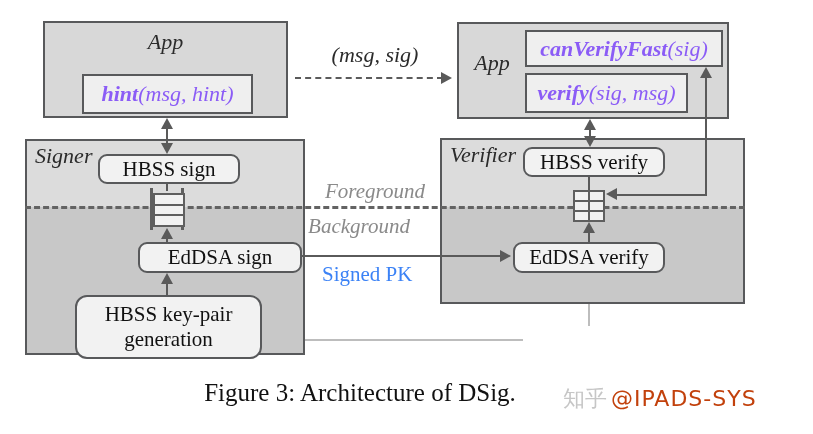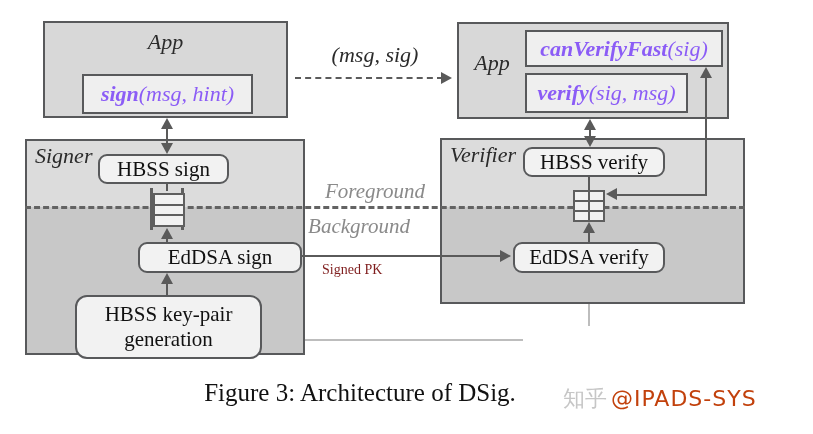--- a/index.html
+++ b/index.html
@@ -17,21 +17,21 @@
   
   .api-box { background:#efefef; border:2px solid #58595b; display:flex; align-items:center; justify-content:center; font-size:22px; color:#8b5cf6; }
   .round-box { background:#f2f2f2; border:2px solid #58595b; border-radius:9px; display:flex; align-items:center; justify-content:center; font-size:21px; color:#111; text-align:center; }
   .pki-box { background:#dcdcdc; border:3px solid #b2b2b2; display:flex; align-items:center; justify-content:center; font-size:22px; color:#111; }
 
   .fn-name { font-weight:bold; font-style:italic; }
   .fn-args { font-style:italic; }
 
   .region-label { font-style:italic; font-size:22px; color:#2b2b2b; }
   .side-label   { font-style:italic; font-size:21px; color:#8a8a8a; }
-  .flow-label   { font-size:14px; color:#7f1d1d; }
+  .flow-label   { font-size:21px; color:#3b82f6; }
   .msgsig-label { font-style:italic; font-size:22px; color:#2b2b2b; text-align:center; }
 
   
   .hline { height:0; border-top:2px solid #5a5a5a; }
   .vline { width:0; border-left:2px solid #5a5a5a; }
   .hline-dashed { height:0; border-top:2px dashed #5a5a5a; }
   .sep-dashed { height:0; border-top:3px dashed #636363; }
   .hline-light { height:0; border-top:2px solid #bdbdbd; }
   .vline-light { width:0; border-left:2px solid #bdbdbd; }
 
@@ -53,21 +53,21 @@
   .wm-handle { font-size:22px; color:#c2410c; font-family:"DejaVu Sans", sans-serif; letter-spacing:1px; }
 </style>
 </head>
 <body>
 
 <div id="canvas">
 
   <div class="abs outer-box" style="left:43px; top:21px; width:245px; height:97px;"></div>
   <div class="abs region-label" style="left:43px; top:29px; width:245px; text-align:center;">App</div>
   <div class="abs api-box" style="left:82px; top:74px; width:171px; height:40px;">
-    <span><span class="fn-name">sign</span><span class="fn-args">(msg, hint)</span></span>
+    <span><span class="fn-name">hint</span><span class="fn-args">(msg, hint)</span></span>
   </div>
 
   <div class="abs outer-box" style="left:457px; top:22px; width:272px; height:97px;"></div>
   <div class="abs region-label" style="left:463px; top:50px; width:58px; text-align:center;">App</div>
   <div class="abs api-box" style="left:525px; top:30px; width:198px; height:37px;">
     <span><span class="fn-name">canVerifyFast</span><span class="fn-args">(sig)</span></span>
   </div>
   <div class="abs api-box" style="left:525px; top:73px; width:163px; height:40px;">
     <span><span class="fn-name">verify</span><span class="fn-args">(sig, msg)</span></span>
   </div>
@@ -116,21 +116,21 @@
 
   <div class="abs hline" style="left:238px; top:255px; width:264px;"></div>
   <div class="abs tri-right" style="left:500px; top:250px;"></div>
   <div class="abs flow-label" style="left:322px; top:262px;">Signed PK</div>
 
   <div class="abs vline" style="left:705px; top:74px; height:122px;"></div>
   <div class="abs hline" style="left:612px; top:194px; width:95px;"></div>
   <div class="abs tri-up" style="left:700px; top:67px;"></div>
   <div class="abs tri-left" style="left:606px; top:188px;"></div>
 
-  <div class="abs round-box" style="left:98px; top:154px; width:131px; height:30px;">
+  <div class="abs round-box" style="left:98px; top:154px; width:142px; height:30px;">
       <span>HBSS sign</span>
     </div>
   <div class="abs round-box" style="left:98px; top:242px; width:164px; height:31px;margin-left:40px;">
       <span>EdDSA sign</span>
     </div>
   <div class="abs round-box" style="left:75px; top:295px; width:187px; height:64px; border-radius:12px; line-height:25px;">
     <span><span>HBSS key-pair</span><br><span>generation</span></span>
   </div>
   <div class="abs round-box" style="left:523px; top:147px; width:142px; height:30px;">
       <span>HBSS verify</span>

